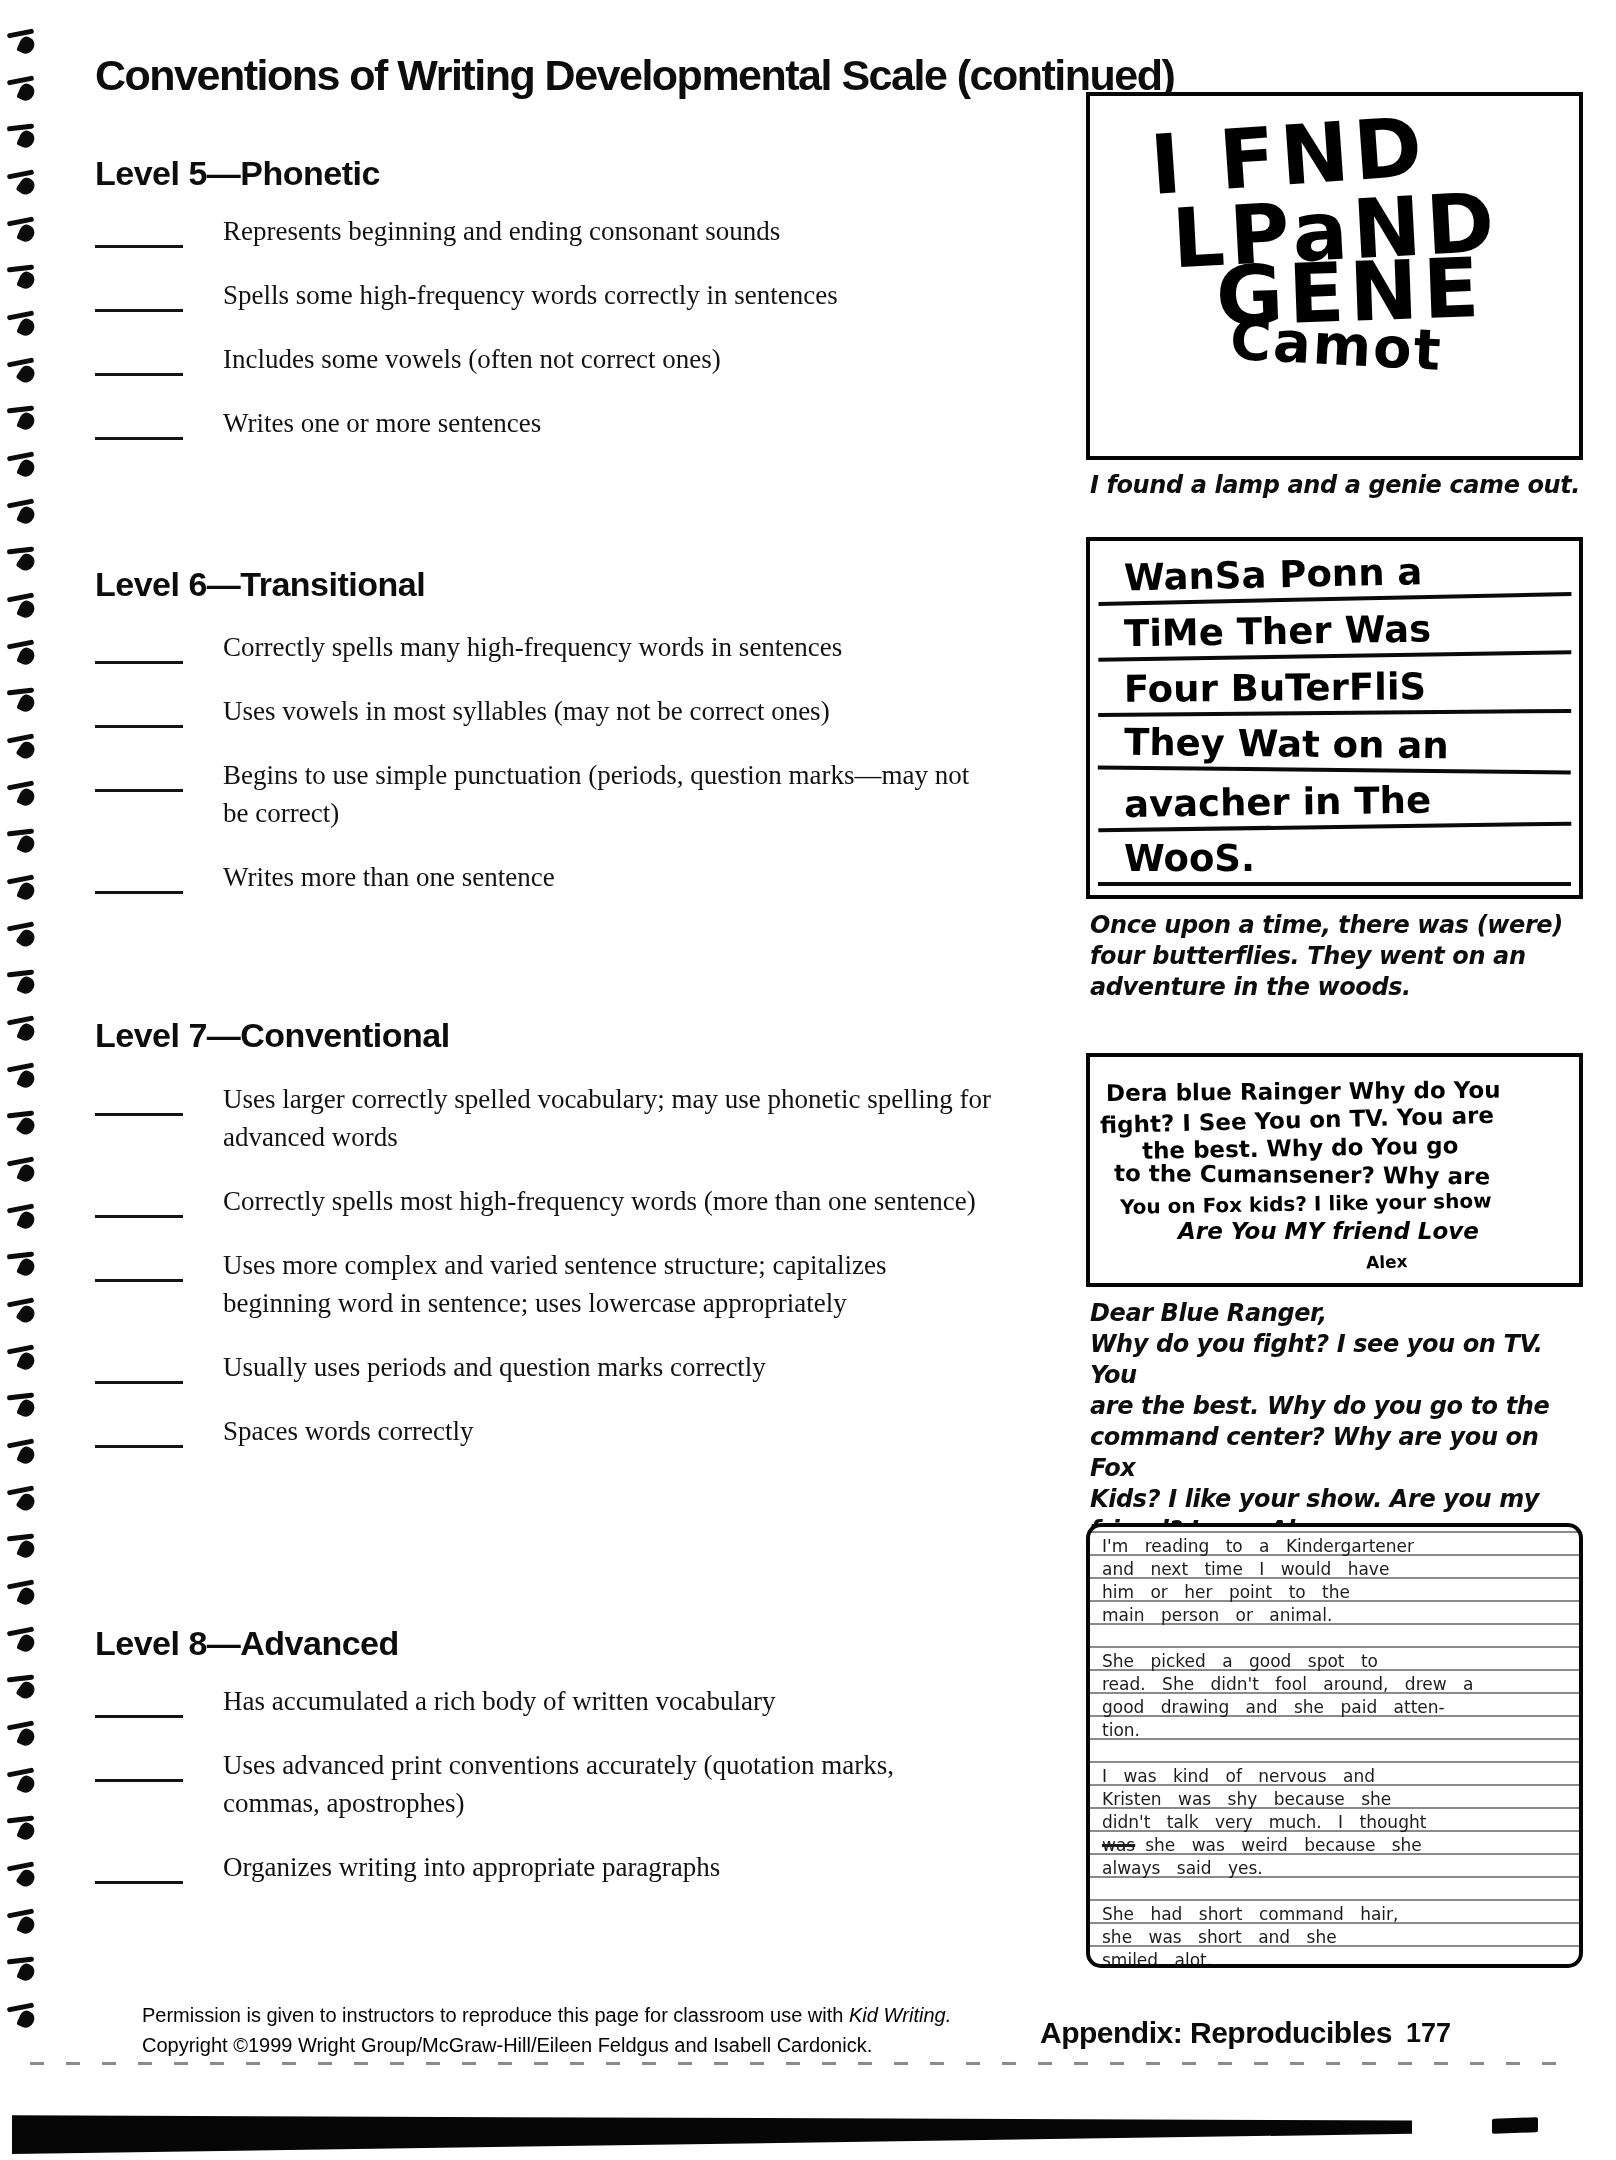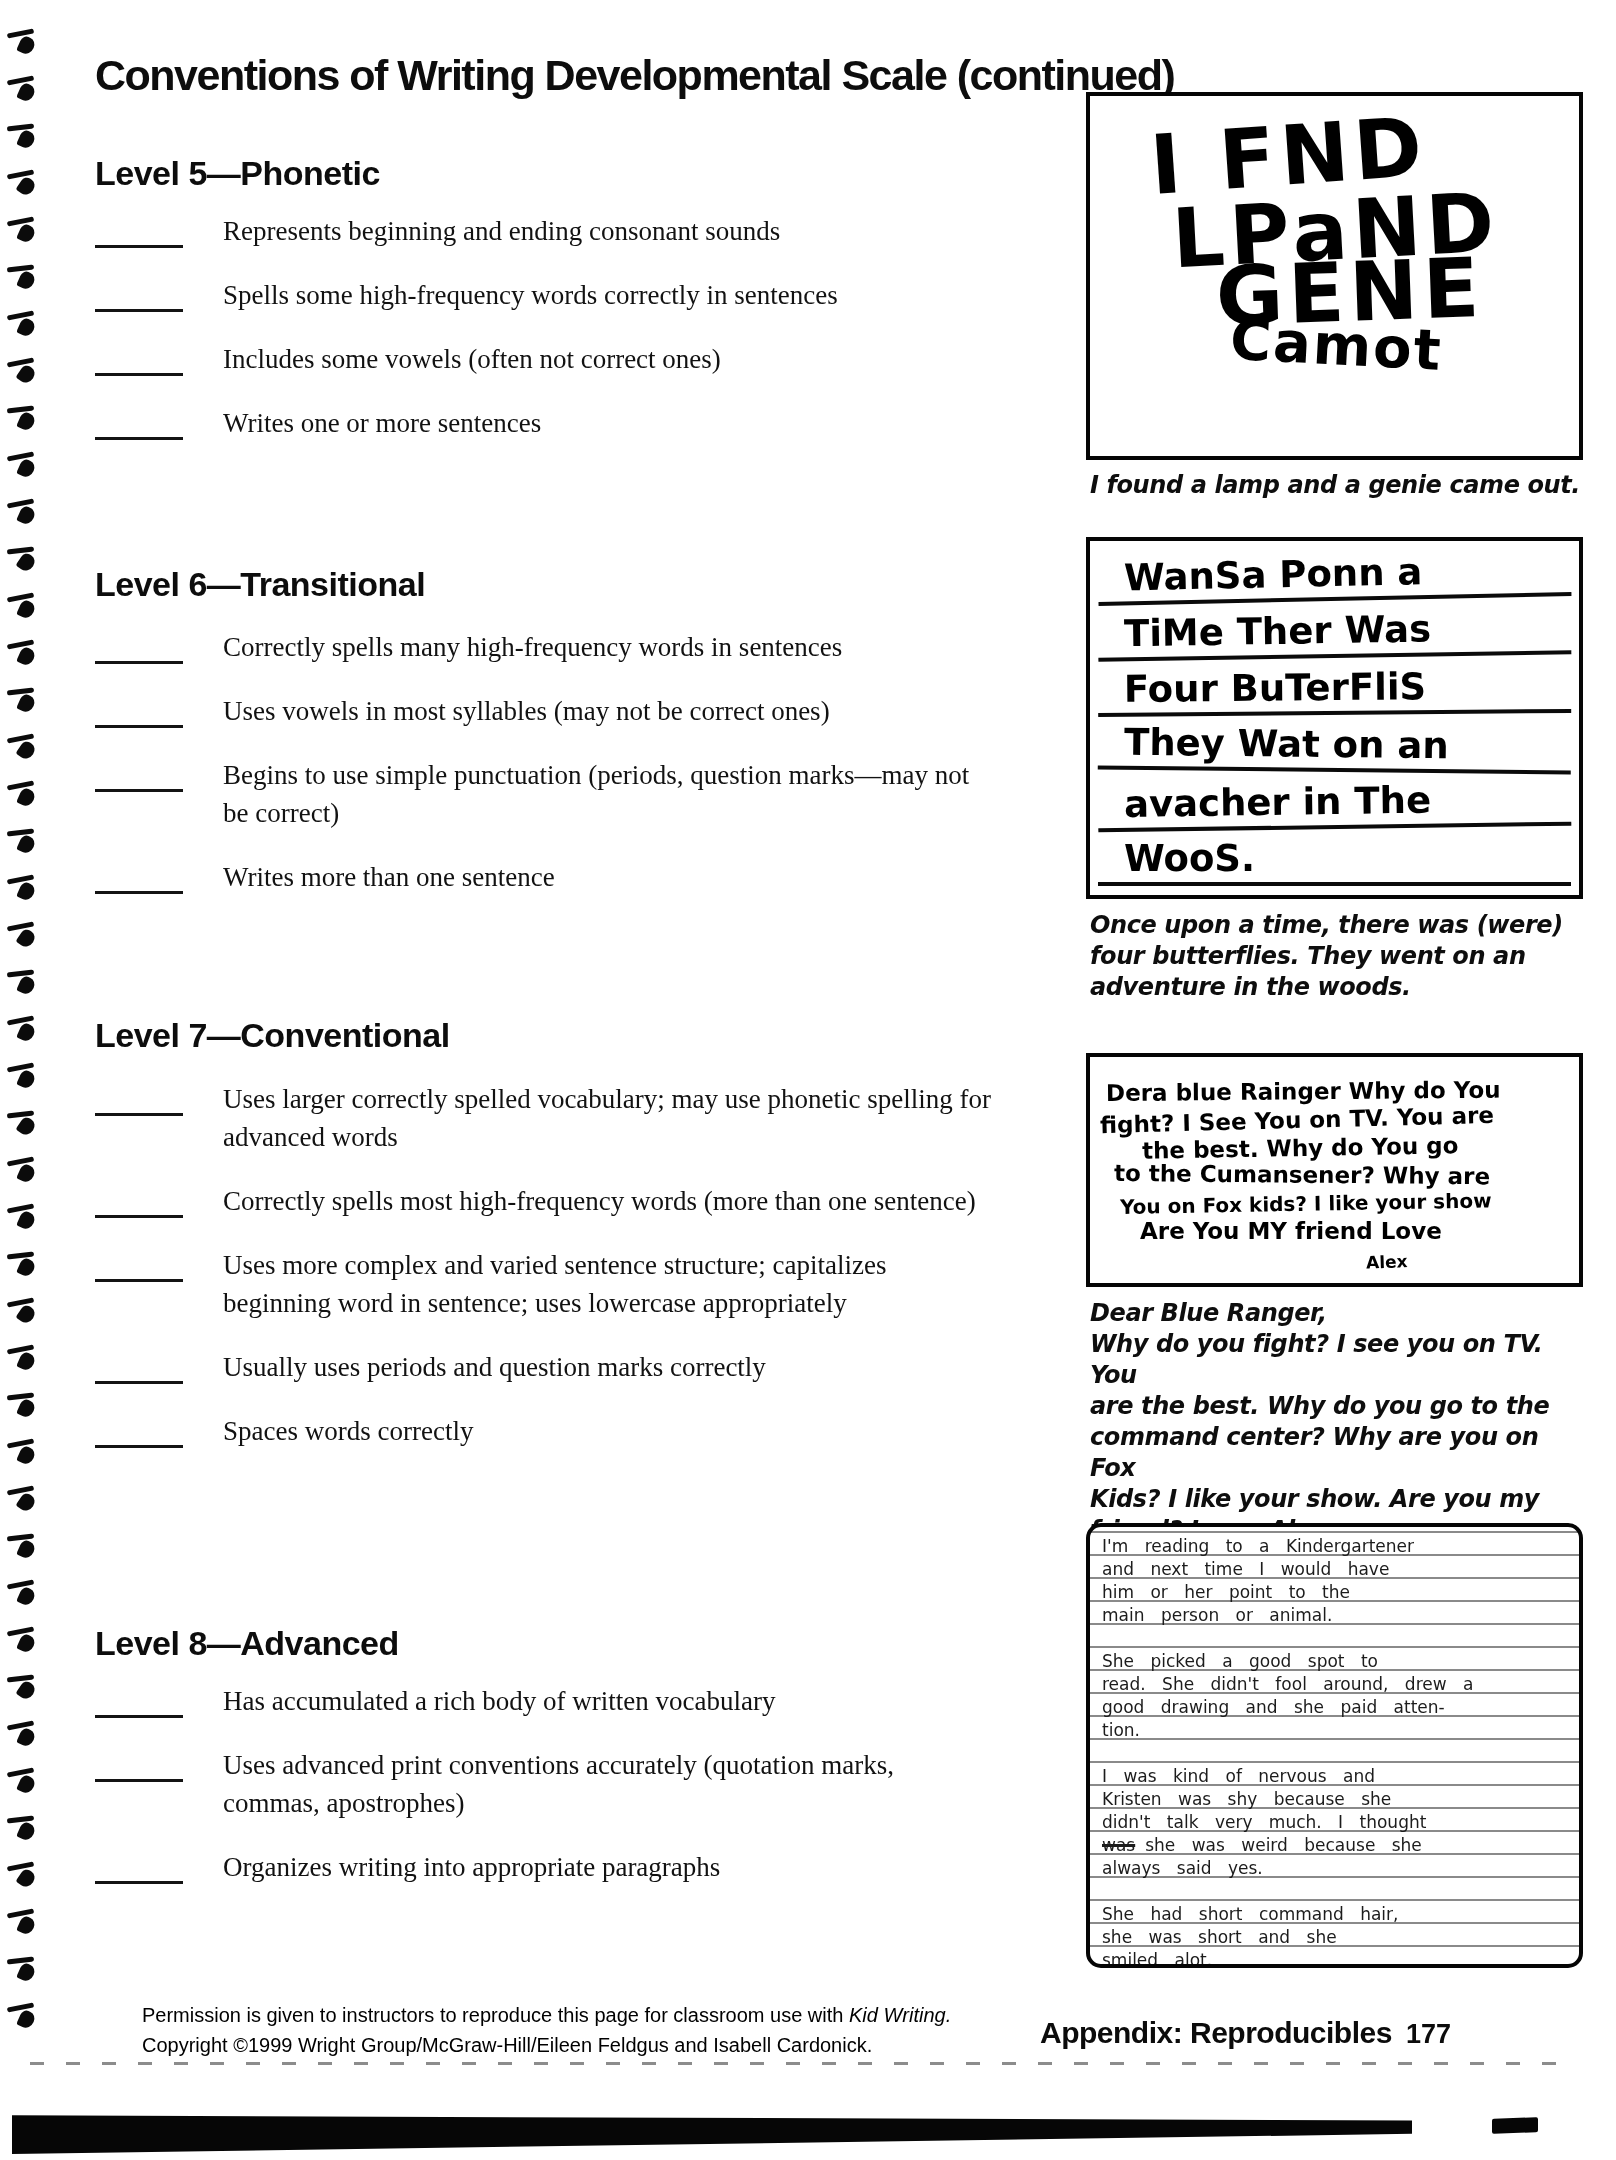--- a/index.html
+++ b/index.html
@@ -69,39 +69,39 @@
 
   
   #box3 { padding:20px 6px 0 6px; }
   #box3 .rl { font-family:"DejaVu Sans", sans-serif; font-weight:700; font-size:23px; line-height:28px;
     color:#000; white-space:nowrap; }
   #box3 .rl:nth-child(1){ margin-left:10px; transform:rotate(-0.5deg); }
   #box3 .rl:nth-child(2){ margin-left:4px;  transform:rotate(-1.5deg); }
   #box3 .rl:nth-child(3){ margin-left:46px; transform:rotate(-1deg); }
   #box3 .rl:nth-child(4){ margin-left:18px; transform:rotate(0.5deg); }
   #box3 .rl:nth-child(5){ margin-left:24px; font-size:20px; transform:rotate(-1deg); }
-  #box3 .rl:nth-child(6){ margin-left:44px; transform:rotate(0deg); }
+  #box3 .rl:nth-child(6){ margin-left:82px; transform:rotate(0deg);font-style:italic; }
   #box3 .rl:nth-child(7){ margin-left:270px; font-size:17px; transform:rotate(-2deg); }
 
   
   #box4 { padding:8px 10px 0 12px;
     background-image:repeating-linear-gradient(to bottom, transparent 0px, transparent 21px, #8a8a8a 21px, #8a8a8a 23px);
     background-position:0 6px; }
   .j-par { margin-bottom:23px; }
   .j-line { font-family:"DejaVu Sans", sans-serif; font-size:17px; line-height:23px; color:#1c1c1c;
     word-spacing:11px; white-space:nowrap; }
   .strike { text-decoration:line-through; text-decoration-thickness:3px; }
   .j-rest { margin-left:10px; }
 
   
   #footer-left { position:absolute; left:142px; top:2000px; width:900px;
     font-size:20px; line-height:30px; color:#000000; }
   #footer-left .it { font-style:italic; }
   #footer-right { position:absolute; left:1040px; top:2016px; width:520px;
-    display:flex; align-items:flex-end; gap:14px; }
+    display:flex; align-items:center; gap:14px; }
   #appendix { font-weight:700; font-size:30px; letter-spacing:-0.5px; color:#0b0b0b; }
   #pagenum { font-weight:700; font-size:27px; color:#0b0b0b; }
 
   
   #speckles { position:absolute; left:30px; top:2062px; width:1545px; height:3px; opacity:0.55;
     background:repeating-linear-gradient(90deg, #2e2e2e 0 14px, transparent 14px 36px); }
   #wedge { position:absolute; left:12px; top:2112px; width:1400px; height:42px; background:#060606;
     clip-path:polygon(0 8%, 100% 20%, 100% 52%, 0 100%); }
   #blob { position:absolute; left:1492px; top:2118px; width:46px; height:15px; background:#060606;
     border-radius:2px; transform:skewY(-2deg); }

